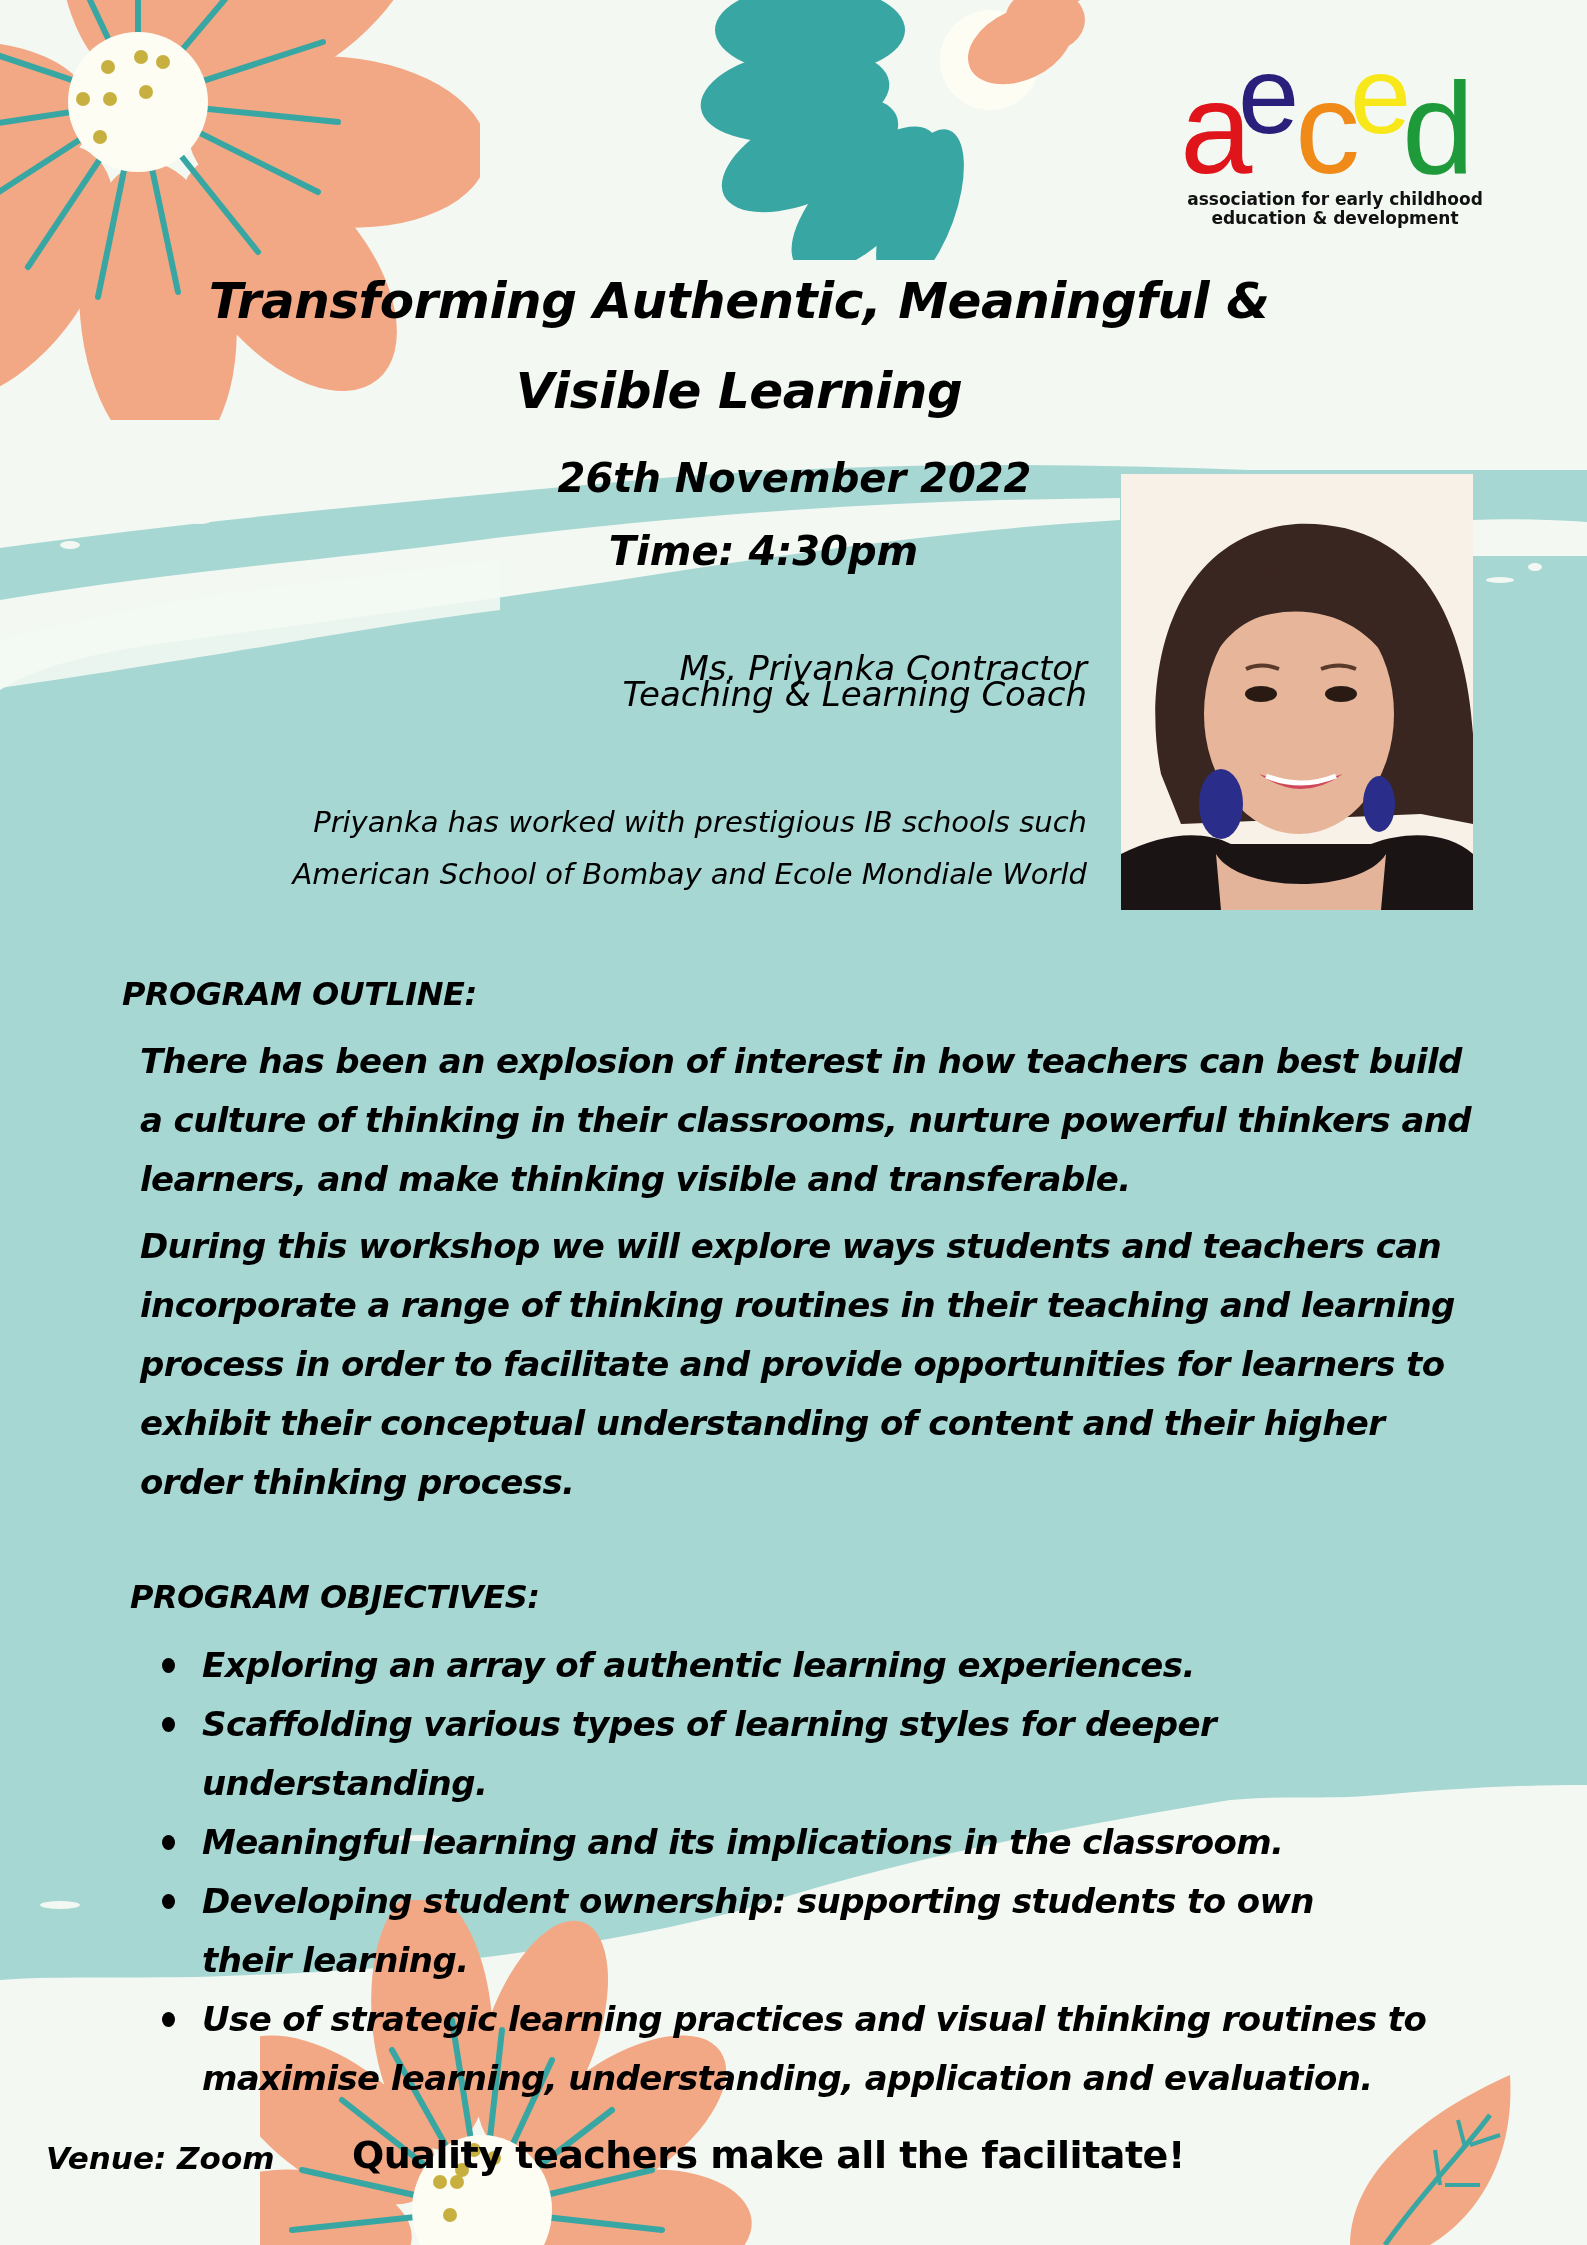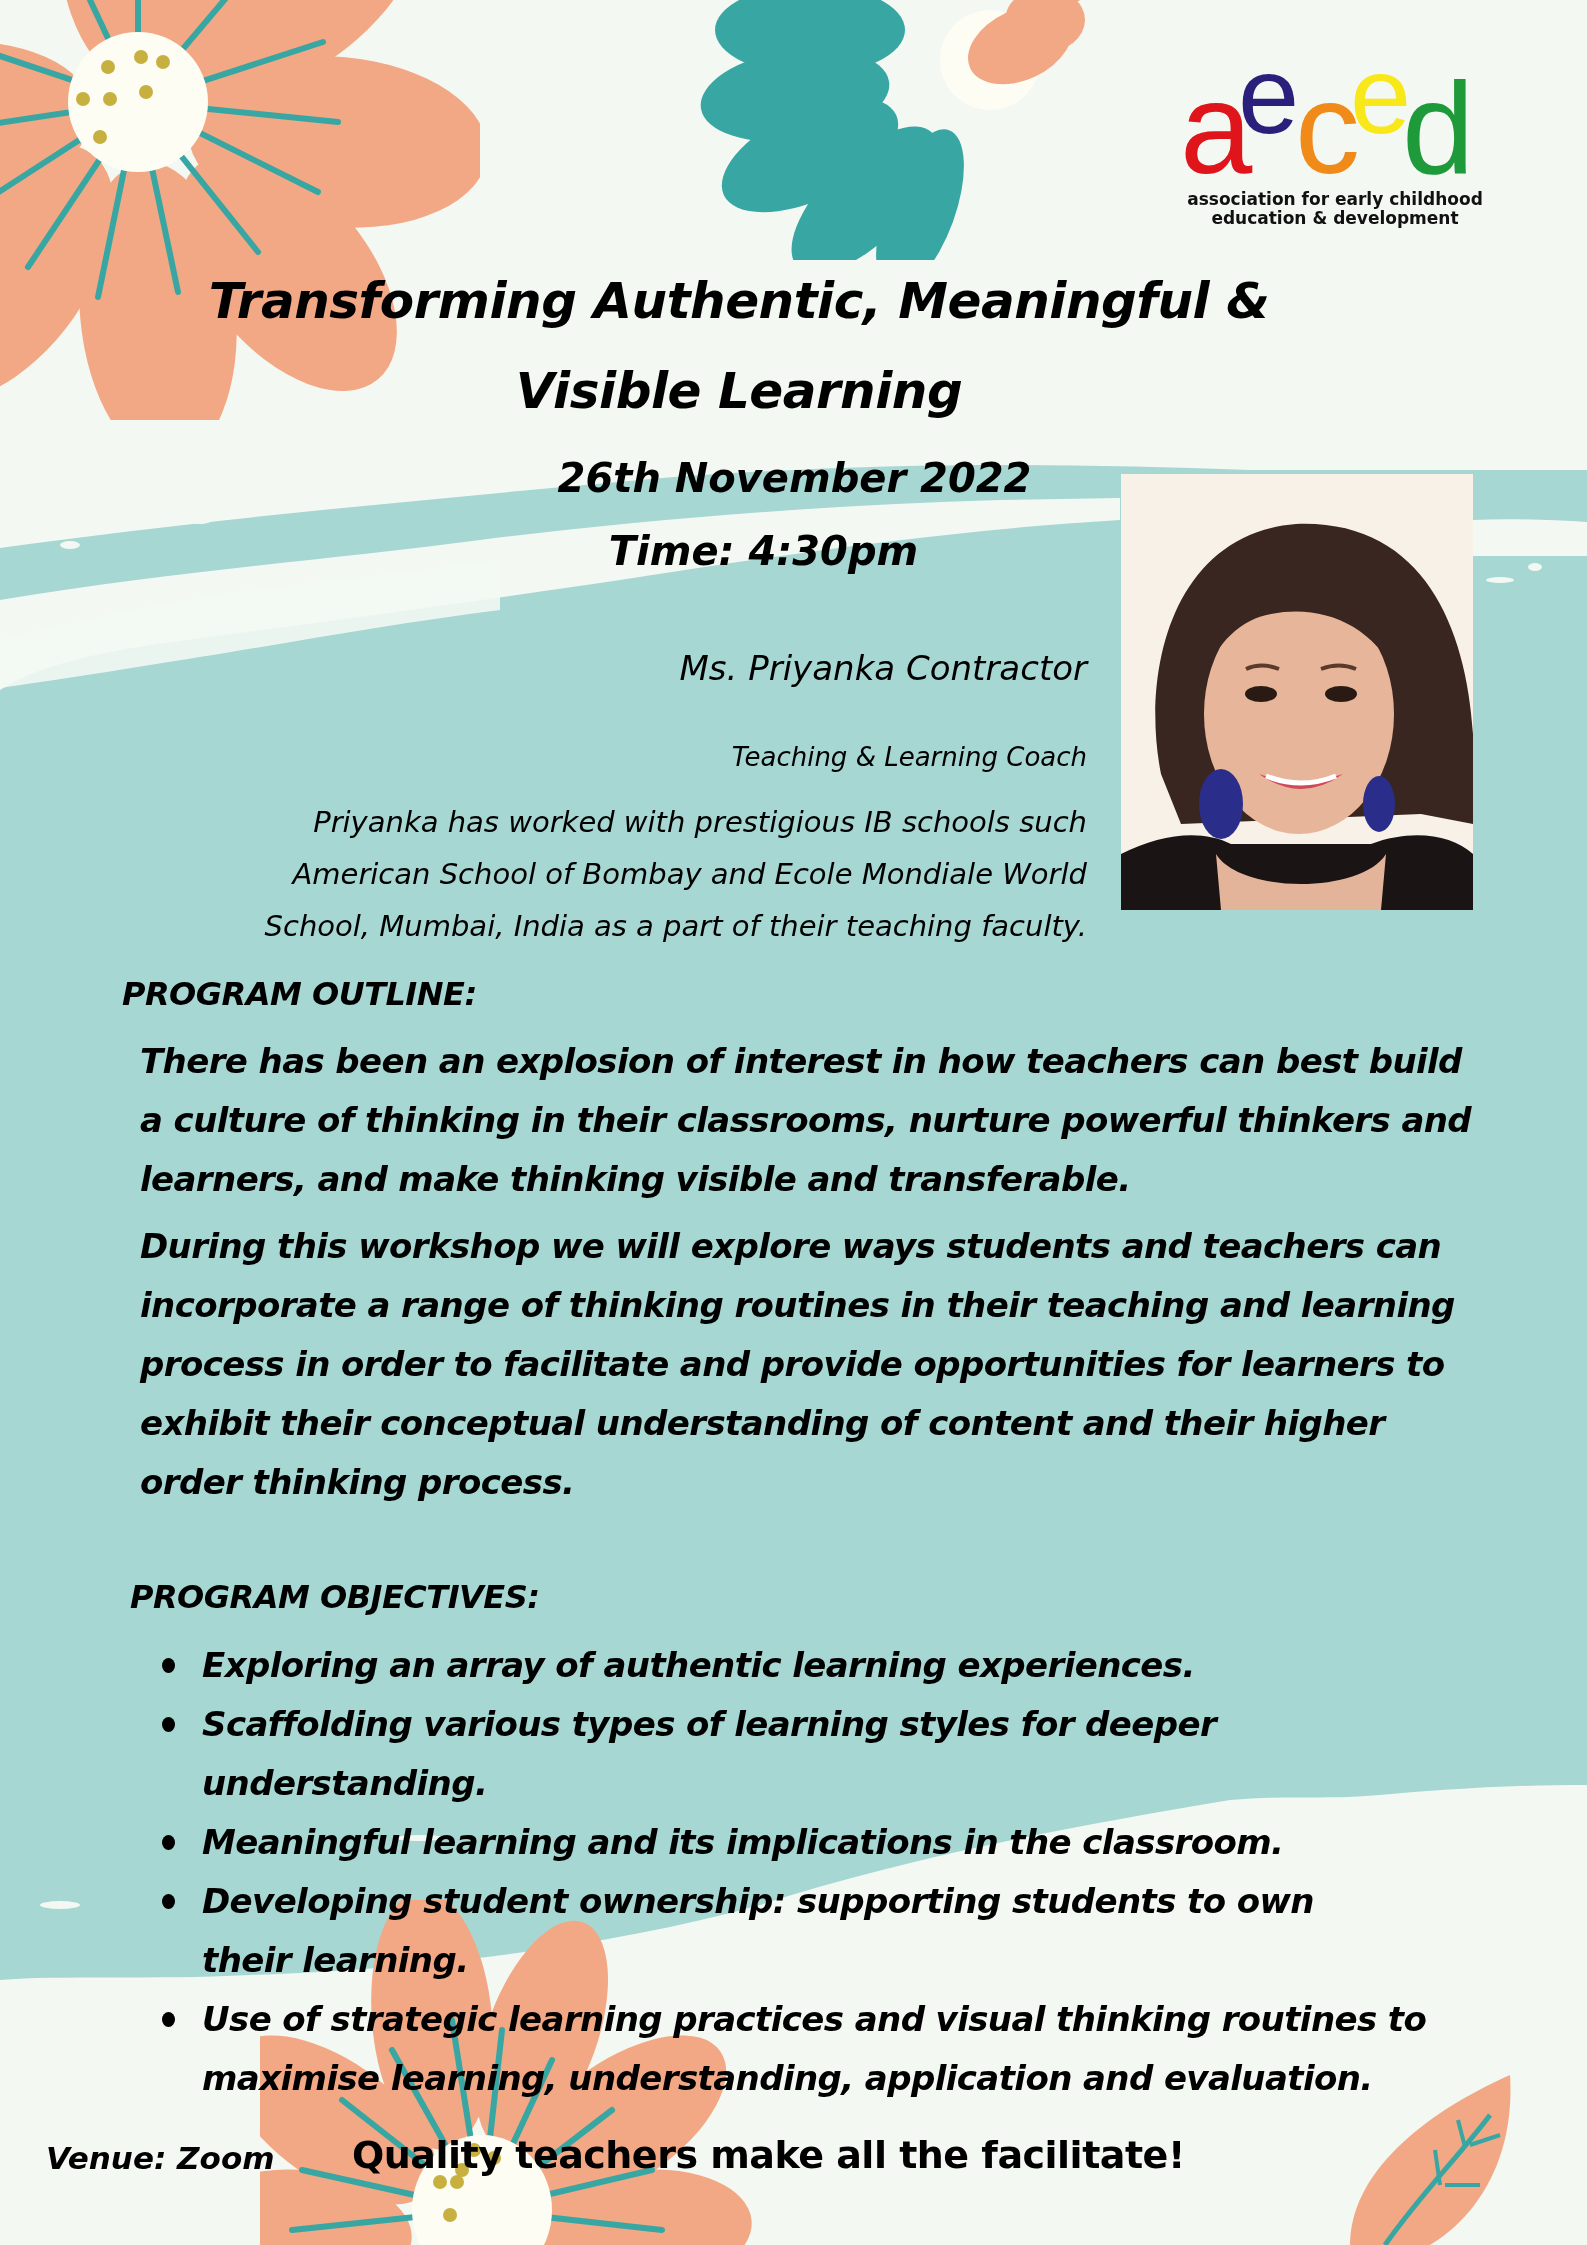--- a/index.html
+++ b/index.html
@@ -150,25 +150,24 @@
   <div>association for early childhood</div>
   <div>education &amp; development</div>
 </div>
 
 <div class="abs title" style="top:272px;">Transforming Authentic, Meaningful &amp;</div>
 <div class="abs title" style="top:362px;">Visible Learning</div>
 <div class="abs subtitle" style="top:455px;">26th November 2022</div>
 <div class="abs subtitle" style="top:528px; left:-30px;">Time: 4:30pm</div>
 
 <div class="abs speaker" style="top:648px; font-size:34px;">Ms. Priyanka Contractor</div>
-<div class="abs speaker" style="top:742px; font-size:26px;">Teaching &amp; Learning Coach</div>
+<div class="abs speaker" style="top:674px; font-size:34px;">Teaching &amp; Learning Coach</div>
 <div class="abs speaker" style="top:796px; font-size:29px; line-height:52px;">
   <div>Priyanka has worked with prestigious IB schools such</div>
   <div>American School of Bombay and Ecole Mondiale World</div>
-  <div>School, Mumbai, India as a part of their teaching faculty.</div>
 </div>
 
 <div class="abs photo">
   <svg width="352" height="436" viewBox="0 0 352 436">
     <rect width="352" height="436" fill="#f8f1e8"></rect>
     <path d="M40 300 C 20 200, 50 60, 175 50 C 300 45, 345 150, 352 260 L352 350 L300 340 L60 350 Z" fill="#3a2620"></path>
     <path d="M0 380 C 40 360, 80 355, 110 370 L250 370 C 290 355, 330 360, 352 380 L352 436 L0 436 Z" fill="#1a1414"></path>
     <path d="M95 380 C 120 420, 240 420, 265 380 L 260 436 L 100 436 Z" fill="#e4b49a"></path>
     <ellipse cx="178" cy="240" rx="95" ry="120" fill="#e7b69a"></ellipse>
     <path d="M85 200 C 90 110, 150 90, 190 95 C 240 100, 275 140, 275 200 C 250 150, 200 130, 150 140 C 120 145, 95 170, 85 200 Z" fill="#3a2620"></path>

